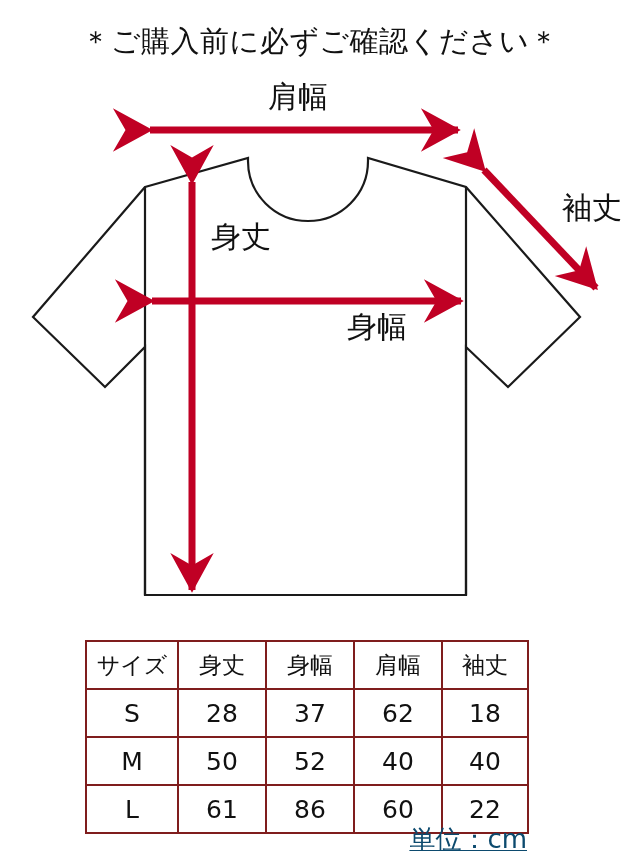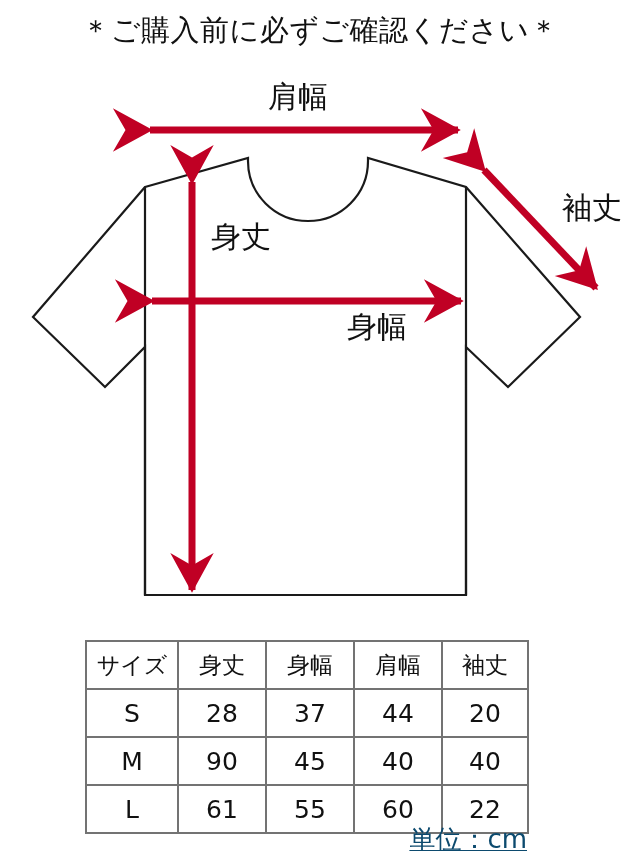--- a/index.html
+++ b/index.html
@@ -12,21 +12,21 @@
     height: 851px;
     position: relative;
     overflow: hidden;
     font-family: "DejaVu Sans", "Liberation Sans", sans-serif;
     color: #0d0d0d;
   }
 
   
   #title-bar {
     position: absolute;
-    top: 0;
+    top: 11px;
     left: 0;
     width: 640px;
     height: 62px;
     display: flex;
     align-items: center;
     justify-content: center;
   }
   #title-text {
     font-size: 29px;
     font-weight: 400;
@@ -69,21 +69,21 @@
     width: 442px;
   }
   table#size-table {
     border-collapse: collapse;
     width: 442px;
     table-layout: fixed;
     background: #ffffff;
   }
   table#size-table td,
   table#size-table th {
-    border: 2px solid #737373;
+    border: 2px solid #7f1d1d;
     text-align: center;
     vertical-align: middle;
     height: 46px;
     font-weight: 400;
     font-size: 25px;
     color: #111111;
     padding: 0;
   }
   table#size-table th {
     font-size: 23px;
@@ -177,34 +177,34 @@
         <th>身幅</th>
         <th>肩幅</th>
         <th>袖丈</th>
       </tr>
     </thead>
     <tbody>
       <tr>
         <td>S</td>
         <td>28</td>
         <td>37</td>
-        <td>44</td>
-        <td>20</td>
+        <td>62</td>
+        <td>18</td>
       </tr>
       <tr>
         <td>M</td>
-        <td>90</td>
-        <td>45</td>
+        <td>50</td>
+        <td>52</td>
         <td>40</td>
         <td>40</td>
       </tr>
       <tr>
         <td>L</td>
         <td>61</td>
-        <td>55</td>
+        <td>86</td>
         <td>60</td>
         <td>22</td>
       </tr>
     </tbody>
   </table>
 </div>
 
 <div id="unit-note">単位：cm</div>
 
 </body></html>

